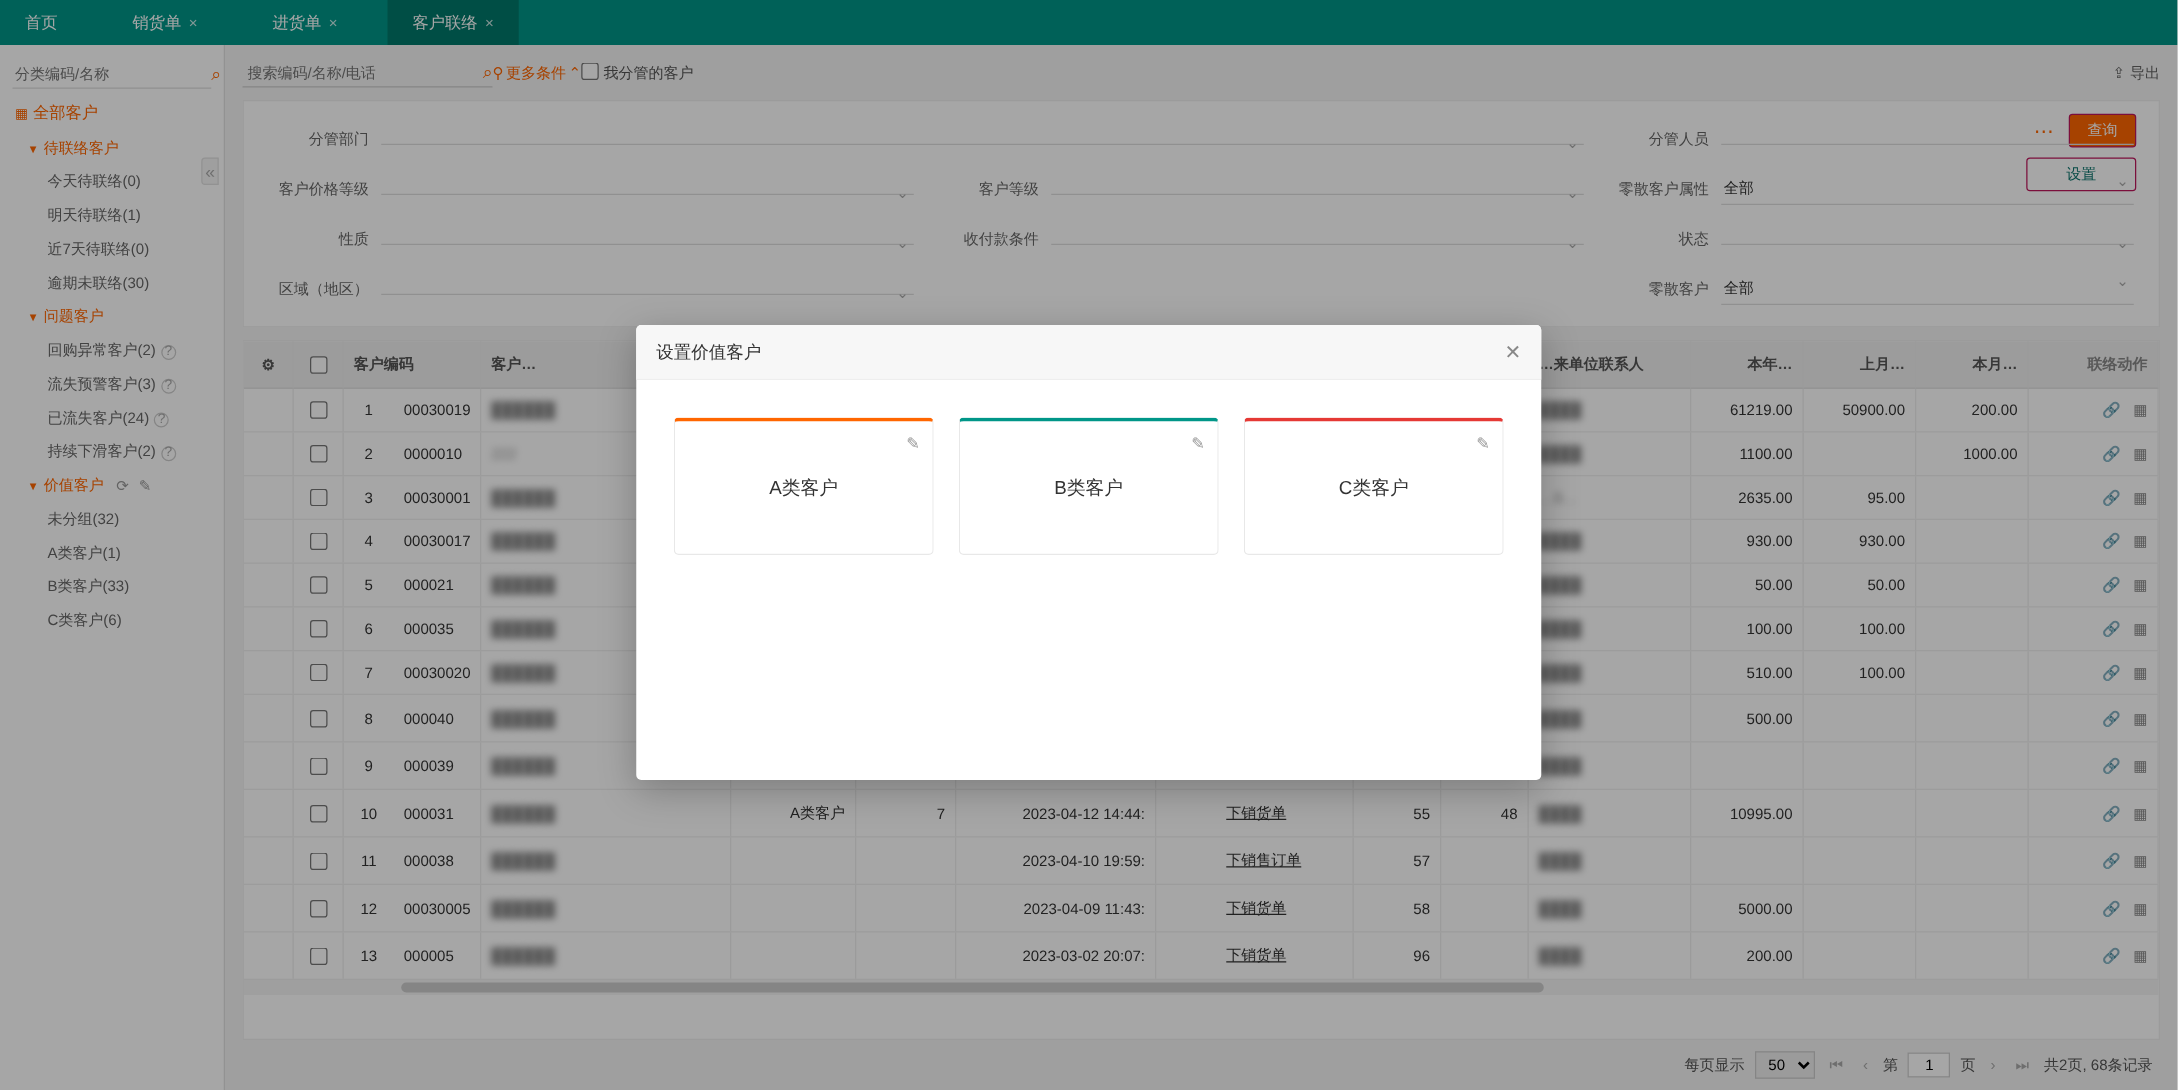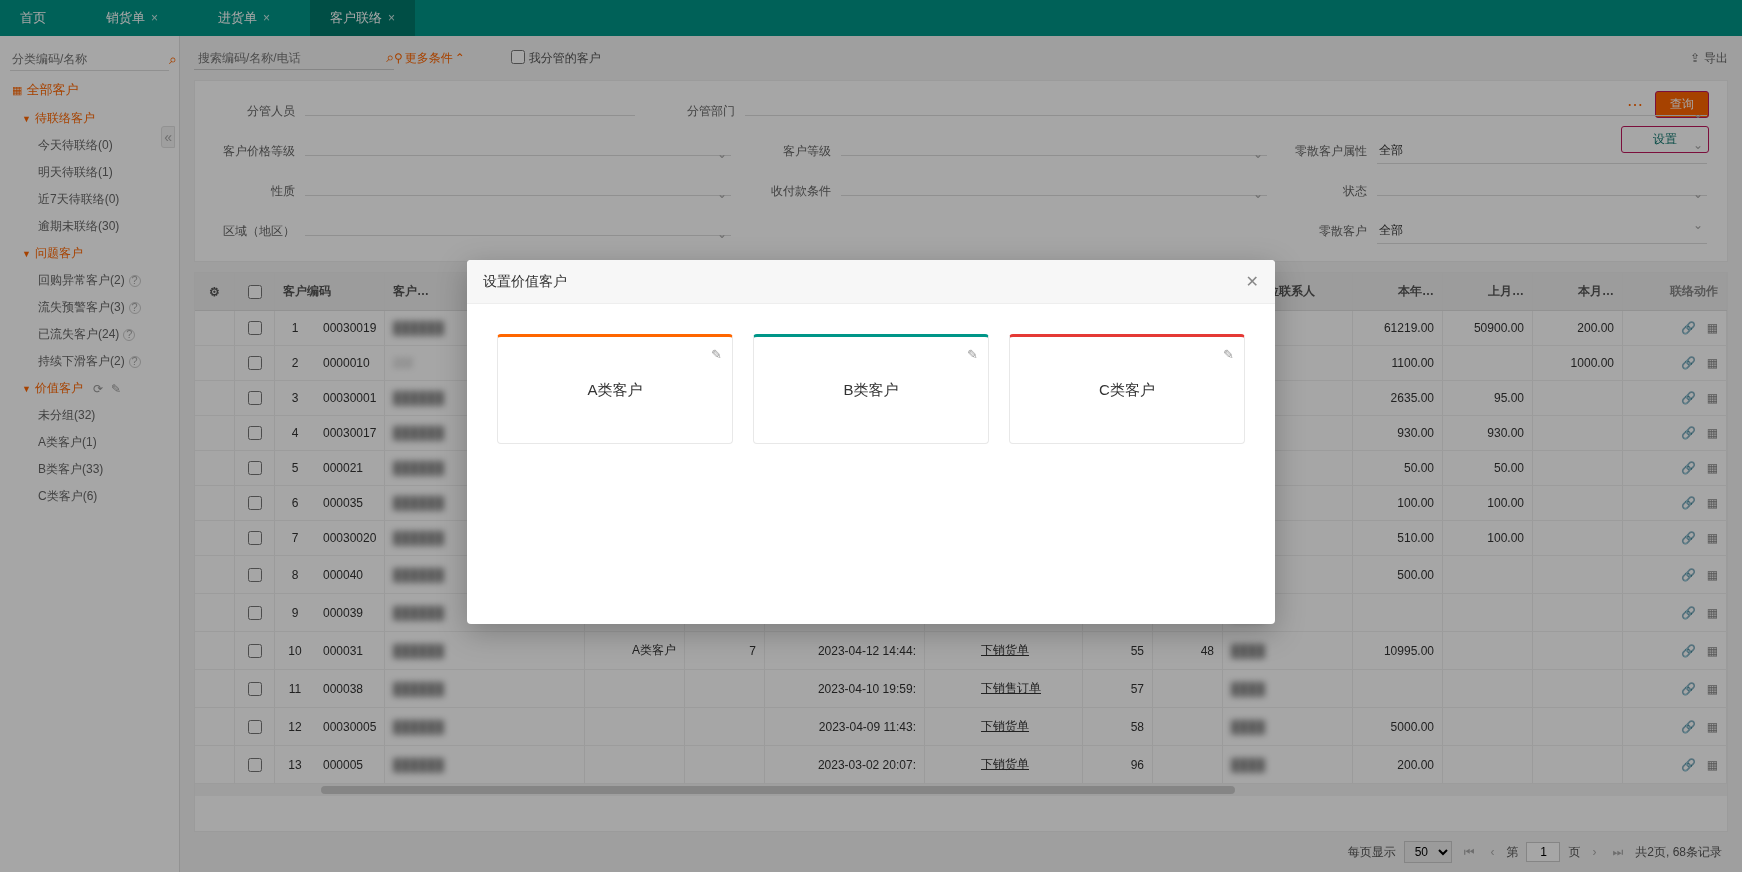--- a/index.html
+++ b/index.html
@@ -25,21 +25,21 @@
 .side-sub { padding: 5px 12px 5px 38px; color: #666; cursor: pointer; font-size: 12px; }
 .side-icon-q { color:#aaa; margin-left:4px; font-size:11px; border:1px solid #ccc; border-radius:50%; width:12px; height:12px; display:inline-flex; align-items:center; justify-content:center; line-height:1;}
 
 
 .content { flex: 1; display: flex; flex-direction: column; background: #f5f5f5; }
 .toolbar { height: 44px; display: flex; align-items: center; padding: 0 14px; }
 .search-box { flex:0 0 200px; display:flex; align-items:center; border-bottom:1px solid #ccc;}
 .search-box input { border:none; background:transparent; outline:none; padding:4px; flex:1; font-size:12px;}
 .search-icon { color:#ff6600; font-size:14px;}
 .more-cond { color:#ff6600; display:flex; align-items:center; gap:2px; cursor:pointer;}
-.chk-wrap { display:flex; align-items:flex-start; gap:4px; color:#555;margin-left:46px;}
+.chk-wrap { display:flex; align-items:flex-start; gap:4px; color:#555;}
 .toolbar-spacer { flex:1; }
 .export { color:#666; display:flex; align-items:center; gap:4px; cursor:pointer;}
 
 
 .filter-panel { background:#fff; margin: 0 14px 10px; border:1px solid #eee; padding: 10px 20px; position:relative;}
 .filter-row { display:flex; align-items:center; height:40px; gap:20px;}
 .filter-cell { flex:1; display:flex; align-items:center;}
 .filter-label { width:90px; text-align:right; color:#666; padding-right:10px;}
 .filter-input { flex:1; border:none; border-bottom:1px solid #ddd; padding:4px 20px 4px 2px; position:relative; color:#333;}
 .filter-input.sel::after { content:"⌄"; position:absolute; right:4px; top:0; color:#aaa;}
@@ -75,21 +75,21 @@
 .scroll-x { height:12px; background:#f5f5f5; display:flex; align-items:center; padding:0 4px;}
 .scroll-thumb { height:8px; background:#ccc; border-radius:4px; width:60%; margin-left:8%;}
 
 
 .footer { height:40px; display:flex; align-items:center; justify-content:flex-end; padding:0 20px; gap:8px; color:#555; font-size:12px;}
 .footer select, .footer input { border:1px solid #ccc; padding:2px 6px; font-size:12px;}
 .footer .pgbtn { color:#aaa; padding:0 4px; cursor:pointer;}
 
 
 .overlay { position:absolute; inset:0; background:rgba(0,0,0,0.35);}
-.modal { position:absolute; left:50%; top:260px; transform:translateX(-50%); width:808px; background:#fff; border-radius:4px; box-shadow:0 8px 30px rgba(0,0,0,0.25);}
+.modal { position:absolute; left:50%; top:260px; transform:translateX(-50%); width:724px; background:#fff; border-radius:4px; box-shadow:0 8px 30px rgba(0,0,0,0.25);}
 .modal-head { height:44px; background:#f7f7f7; display:flex; align-items:center; padding:0 16px; border-bottom:1px solid #eee; border-radius:4px 4px 0 0;}
 .modal-title { font-size:14px; color:#333;}
 .modal-close { margin-left:auto; color:#888; cursor:pointer; font-size:16px;}
 .modal-body { padding:30px 30px 180px; display:flex; gap:20px;}
 .card { flex:1; border:1px solid #e8e8e8; border-radius:4px; position:relative; height:110px; display:flex; align-items:center; justify-content:center;}
 .card .edit { position:absolute; right:10px; top:10px; color:#999; font-size:13px;}
 .card-label { font-size:15px; color:#333;}
 .card.c1 { border-top:3px solid #ff6600;}
 .card.c2 { border-top:3px solid #009688;}
 .card.c3 { border-top:3px solid #e53935;}
@@ -186,27 +186,27 @@
 
       <div class="filter-panel">
         <div class="filter-btns">
           <div style="display:flex; align-items:center; gap:6px;">
             <span class="filter-dots">⋯</span>
             <button class="btn primary">查询</button>
           </div>
           <button class="btn ghost">设置</button>
         </div>
         <div class="filter-row">
+          <div class="filter-cell">
+              <div class="filter-label">分管部门</div>
+              <div class="filter-input sel"></div>
+            </div>
           <div class="filter-cell" style="max-width:420px;">
               <div class="filter-label">分管人员</div>
               <div class="filter-input"></div>
-            </div>
-          <div class="filter-cell">
-              <div class="filter-label">分管部门</div>
-              <div class="filter-input sel"></div>
             </div>
         </div>
         <div class="filter-row">
           <div class="filter-cell">
               <div class="filter-label">客户价格等级</div>
               <div class="filter-input sel"></div>
             </div>
           <div class="filter-cell">
               <div class="filter-label">客户等级</div>
               <div class="filter-input sel"></div>

